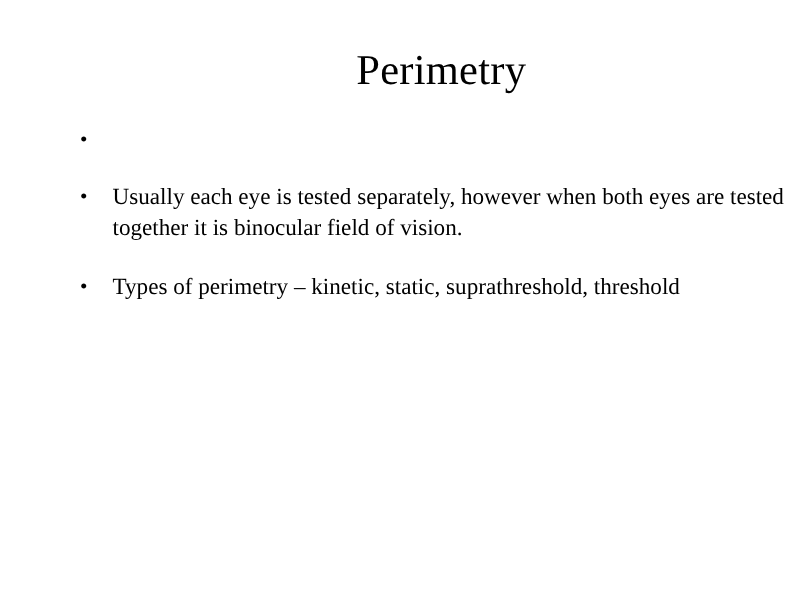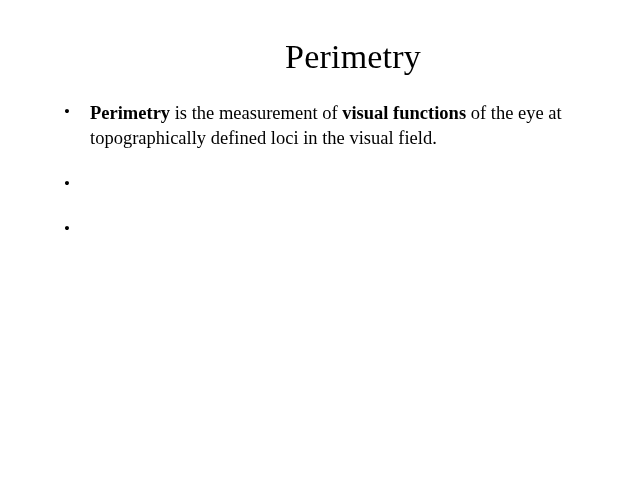--- a/index.html
+++ b/index.html
@@ -63,22 +63,23 @@
   }
 </style>
 </head>
 <body>
 
 <div class="slide">
   <h1 class="slide-title">Perimetry</h1>
   <ul class="body-list">
       <li class="bullet-item">
         <span class="bullet-marker">•</span>
-        <span class="bullet-text"><b>Perimetry</b><span> is the measurement of </span><b>visual functions</b><span> of the eye at topographically defined loci in the visual field.</span></span>
       </li>
       <li class="bullet-item">
         <span class="bullet-marker">•</span>
+        <span class="bullet-text"><span>Usually each eye is tested separately, however when both eyes are tested together it is binocular field of vision.</span></span>
       </li>
       <li class="bullet-item">
         <span class="bullet-marker">•</span>
+        <span class="bullet-text"><span>Types of perimetry – kinetic, static, suprathreshold, threshold</span></span>
       </li>
     </ul>
 </div>
 
 </body></html>

